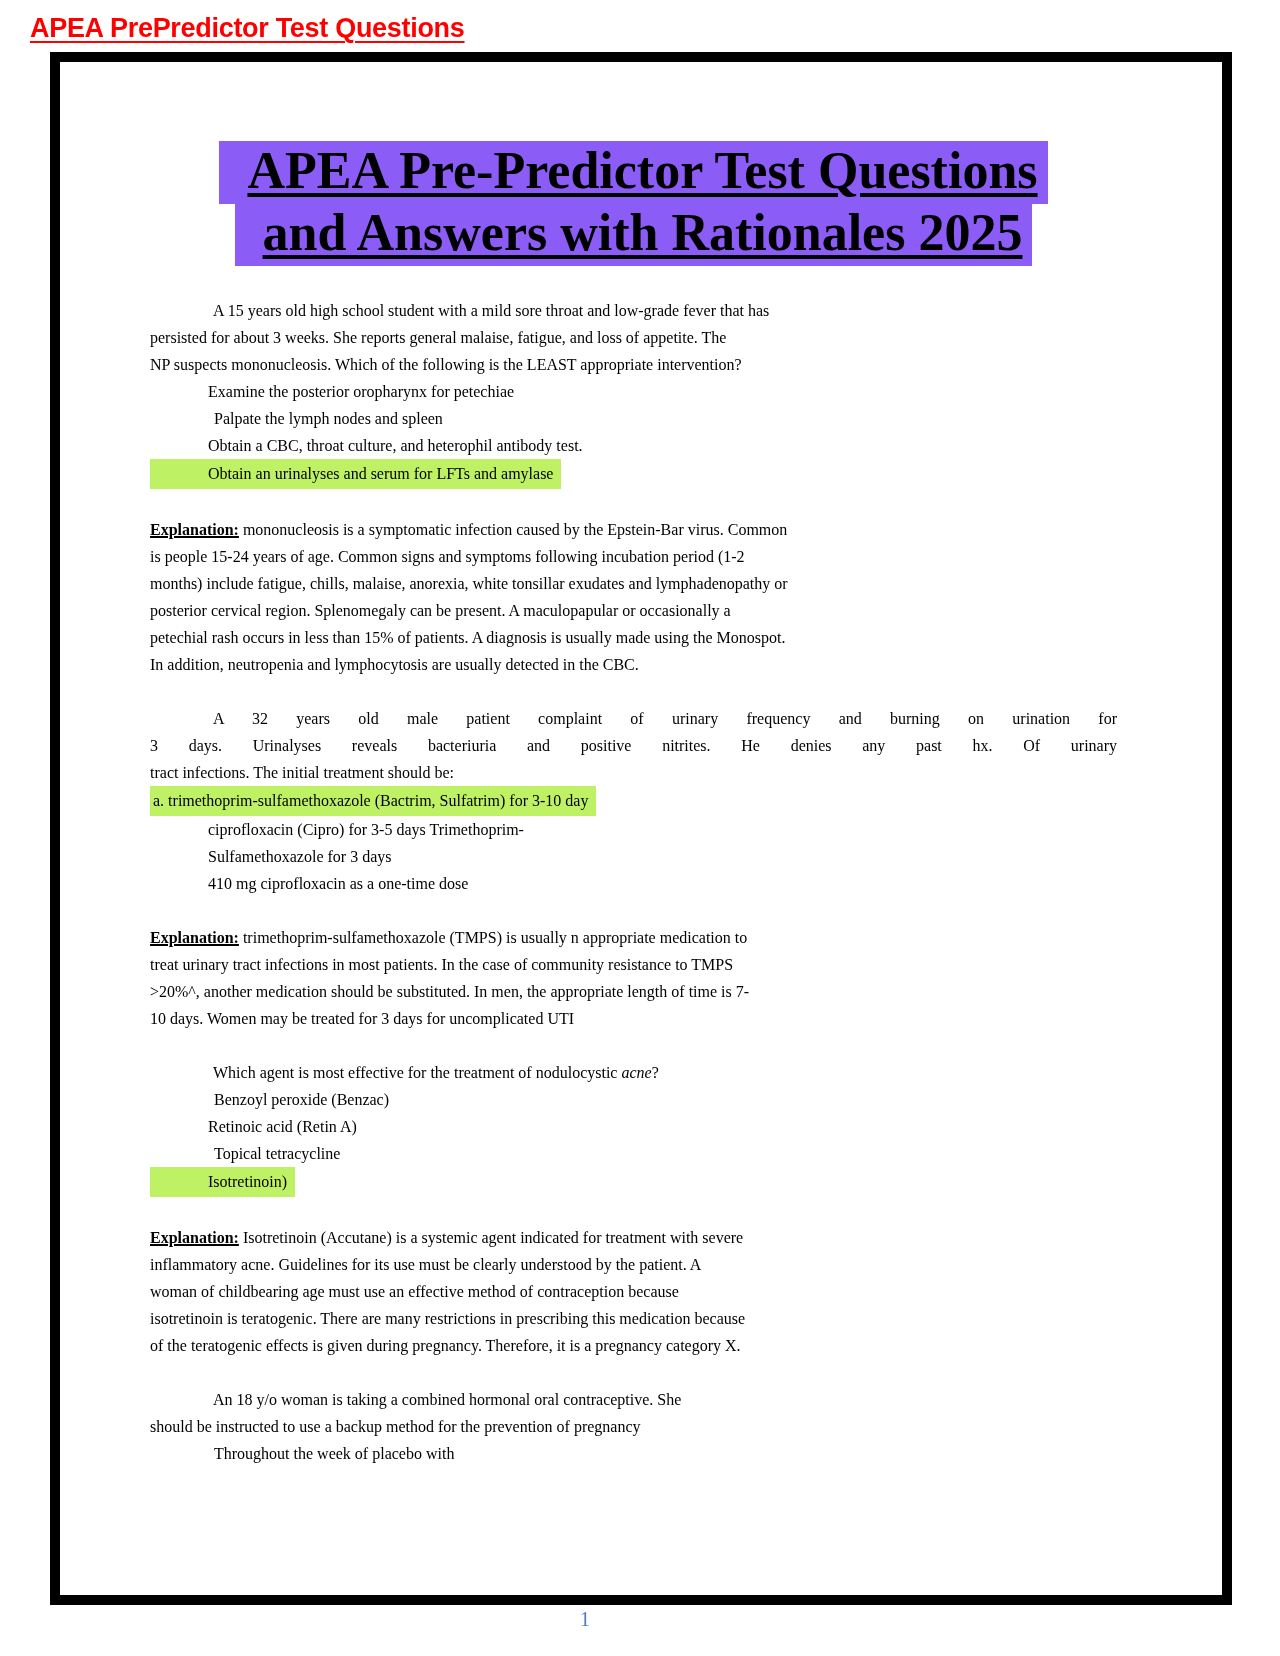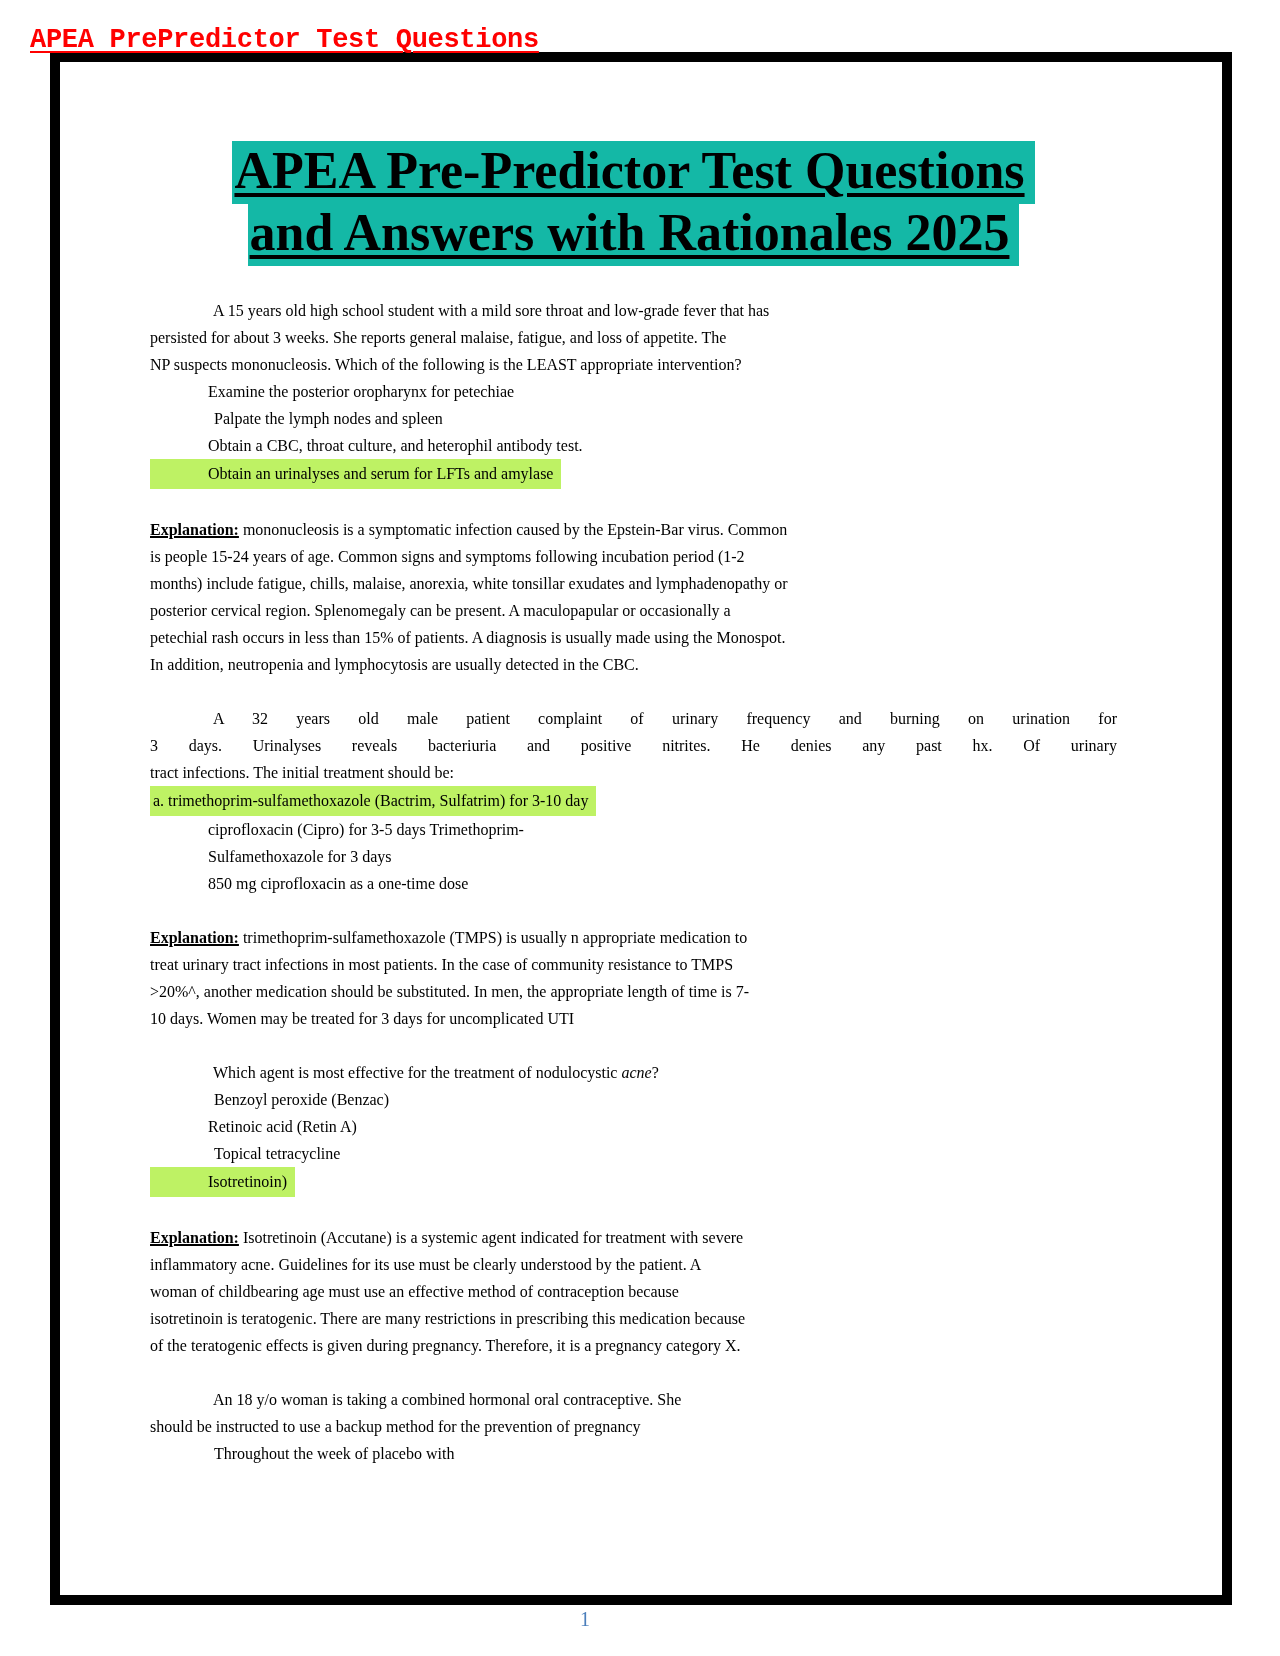--- a/index.html
+++ b/index.html
@@ -5,43 +5,43 @@
   html,body { margin:0; padding:0; }
   body {
     width:1280px; height:1656px;
     background:#ffffff;
     font-family:"Liberation Serif","DejaVu Serif",serif;
     color:#000000;
     position:relative;
     overflow:hidden;
   }
   .red-header {
-    position:absolute; left:30px; top:25px; z-index:3;
-    font-family:Liberation Mono, monospace;
+    position:absolute; left:30px; top:13px; z-index:3;
+    font-family:Liberation Sans, sans-serif;
     font-weight:bold; font-size:27px; line-height:30px;
     color:#ff0000; letter-spacing:-0.3px;
     text-decoration:underline; text-decoration-thickness:2px; text-underline-offset:4px;
   }
   .frame {
     position:absolute; left:50px; top:52px; z-index:1;
     width:1182px; height:1553px;
     border:10px solid #000000;
     box-sizing:border-box;
     background:#ffffff;
   }
   .content {
     box-sizing:border-box;
     width:100%; height:100%;
     padding:78px 105px 0 90px;
   }
   .title { margin:0 0 33px 0; text-align:center; font-size:52px; line-height:62px; font-weight:bold; }
   .title-line { display:block; }
   .title-hl {
-    background:#14b8a6;
-    padding:1px 10px 5px 2px;
+    background:#8b5cf6;
+    padding:1px 10px 5px 28px;
     text-decoration:underline;
     text-decoration-thickness:4px;
     text-underline-offset:5px;
     text-align:right;
   }
   .para { margin:0; font-size:16px; line-height:27px; white-space:pre-line; }
   .indent { text-indent:63px; }
   .just { text-align:justify; text-align-last:justify; }
   .opt { padding-left:58px; }
   .sp  { padding-left:64px; }
@@ -88,21 +88,21 @@
 posterior cervical region. Splenomegaly can be present. A maculopapular or occasionally a
 petechial rash occurs in less than 15% of patients. A diagnosis is usually made using the Monospot.
 In addition, neutropenia and lymphocytosis are usually detected in the CBC.</span></div>
 
     <div class="para indent just mt27">A 32 years old male patient complaint of urinary frequency and burning on urination for
 3 days. Urinalyses reveals bacteriuria and positive nitrites. He denies any past hx. Of urinary</div>
     <div class="para">tract infections. The initial treatment should be:</div>
     <div class="para"><span class="hl hl-flush">a. trimethoprim-sulfamethoxazole (Bactrim, Sulfatrim) for 3-10 day</span></div>
     <div class="para opt">ciprofloxacin (Cipro) for 3-5 days Trimethoprim-</div>
     <div class="para opt">Sulfamethoxazole for 3 days</div>
-    <div class="para opt">850 mg ciprofloxacin as a one-time dose</div>
+    <div class="para opt">410 mg ciprofloxacin as a one-time dose</div>
 
     <div class="para mt27"><span class="expl-label">Explanation:</span><span> trimethoprim-sulfamethoxazole (TMPS) is usually n appropriate medication to
 treat urinary tract infections in most patients. In the case of community resistance to TMPS
 &gt;20%^, another medication should be substituted. In men, the appropriate length of time is 7-
 10 days. Women may be treated for 3 days for uncomplicated UTI</span></div>
 
     <div class="para optq mt27"><span>Which agent is most effective for the treatment of nodulocystic </span><em>acne</em><span>?</span></div>
     <div class="para sp">Benzoyl peroxide (Benzac)</div>
     <div class="para opt">Retinoic acid (Retin A)</div>
     <div class="para sp">Topical tetracycline</div>

